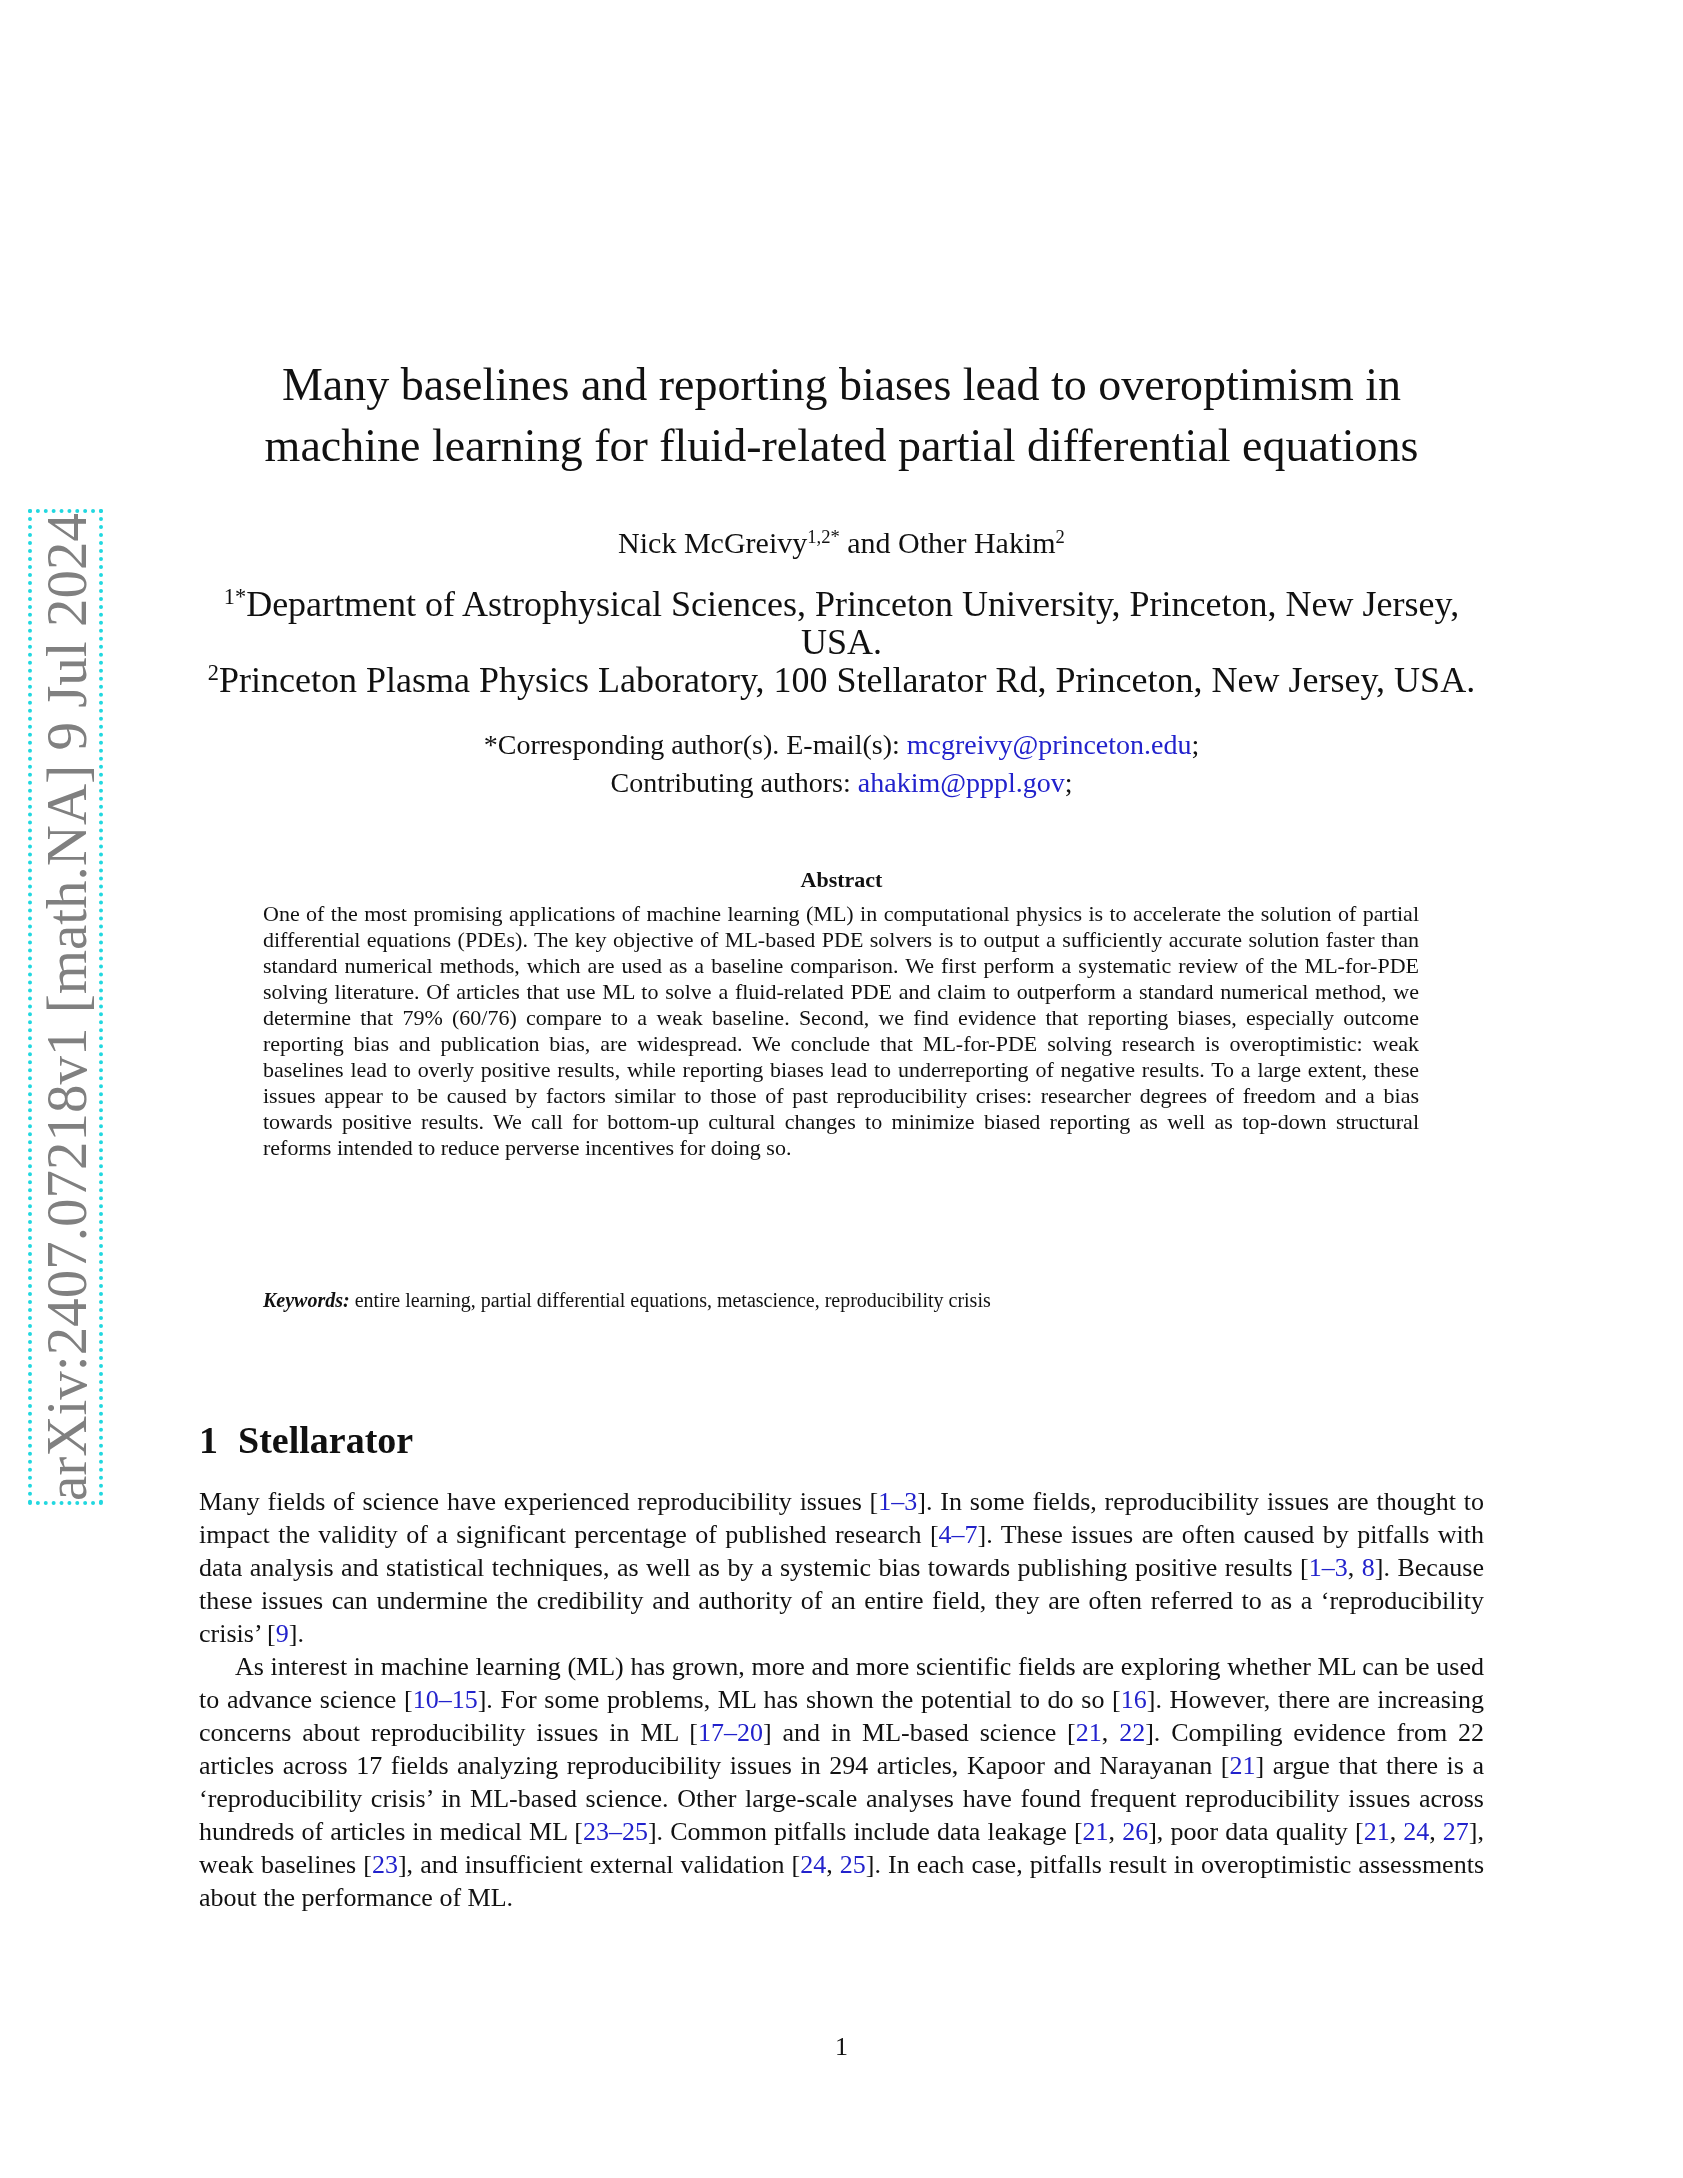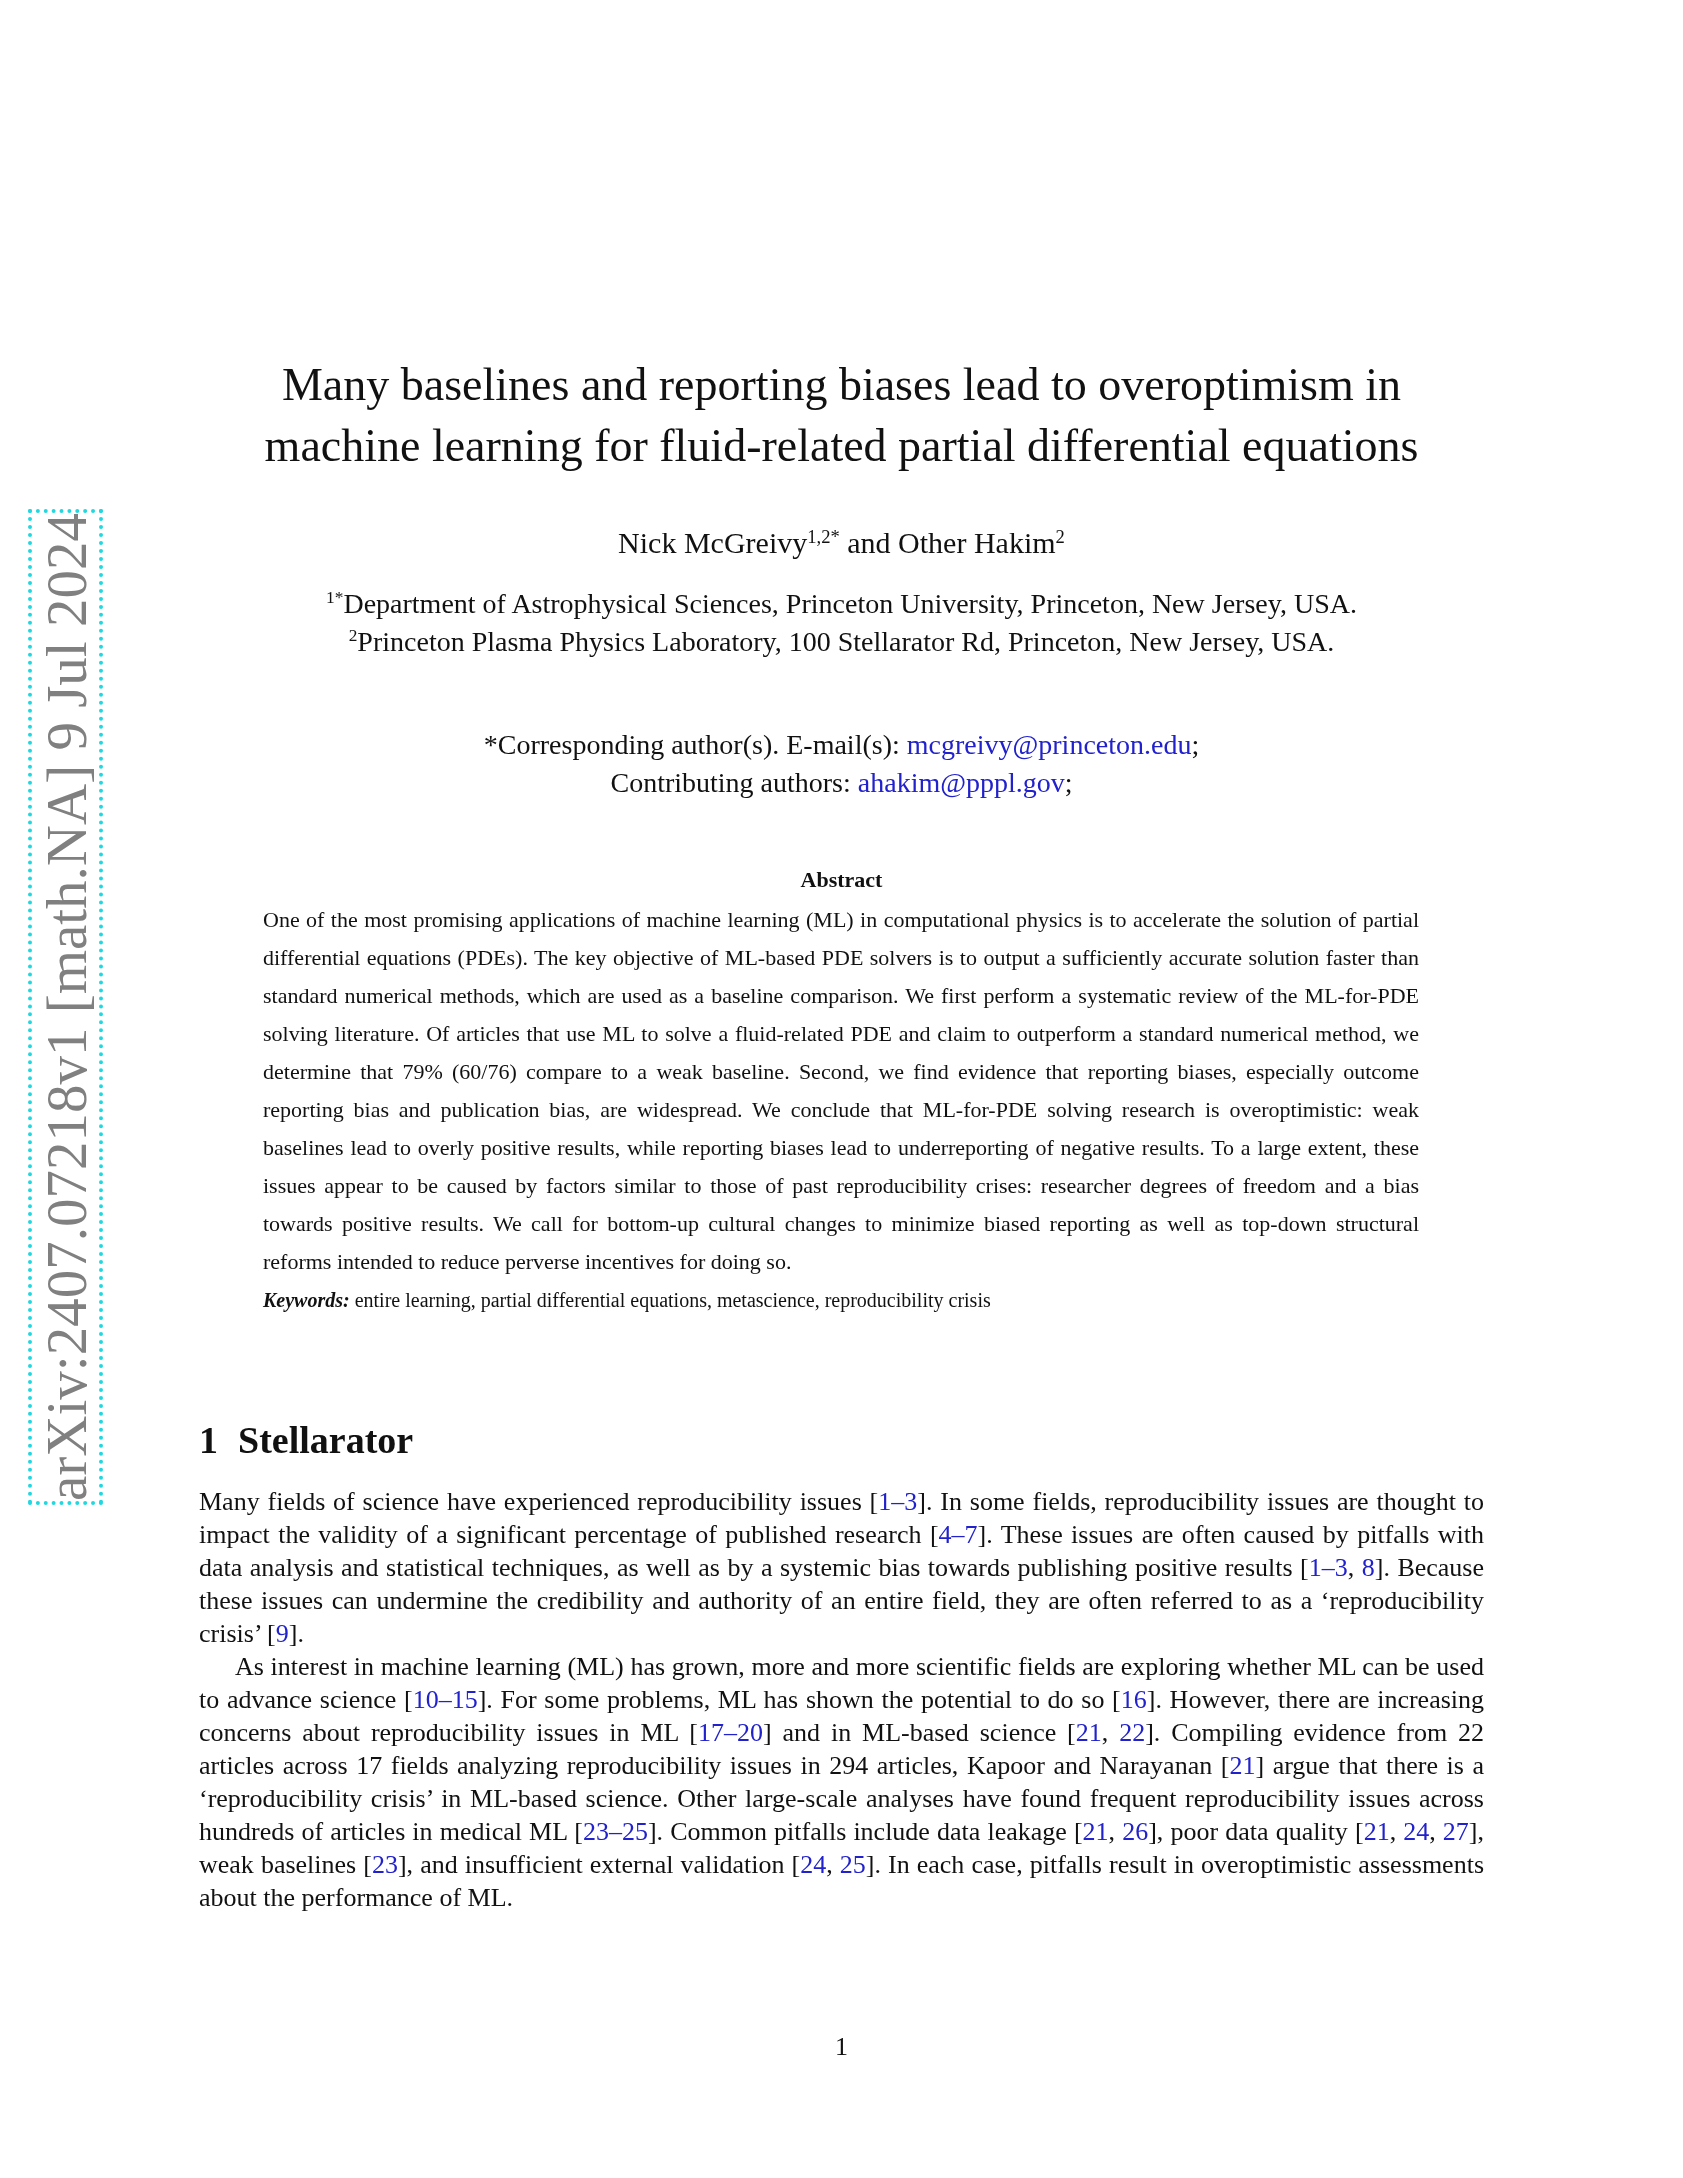--- a/index.html
+++ b/index.html
@@ -15,31 +15,31 @@
       position: absolute; left: 50%; top: 50%;
       transform: translate(-50%, -50%) rotate(-90deg);
       white-space: nowrap; font-family: "Liberation Serif", serif;
       font-size: 57px; color: #808080; letter-spacing: 0px;
     }
     .center { position: absolute; left: 198px; width: 1287px; text-align: center; }
     .title {
       top: 354px; font-family: "Liberation Serif", serif; font-size: 46px; line-height: 61px; color: #111;
     }
     .authors { top: 526px; font-family: "Liberation Serif", serif; font-size: 30px; }
-    .affils { top: 585px; font-family: "Liberation Serif", serif; font-size: 28px; line-height: 38px; }
+    .affils { top: 585px; font-family: "Liberation Serif", serif; font-size: 36px; line-height: 38px; }
     .corr { top: 726px; font-family: "Liberation Serif", serif; font-size: 28px; line-height: 38px; }
     sup { font-size: 62%; vertical-align: 0.55em; line-height: 0; }
     a, .link { color: #2222cc; text-decoration: none; }
     .abstract-head {
       position: absolute; top: 867px; left: 198px; width: 1287px; text-align: center;
       font-family: "Liberation Serif", serif; font-weight: bold; font-size: 22px;
     }
     .abstract {
       position: absolute; top: 901px; left: 263px; width: 1156px;
-      font-family: "Liberation Serif", serif; font-size: 22px; line-height: 38px;
+      font-family: "Liberation Serif", serif; font-size: 22px; line-height: 26px;
       text-align: justify; hyphens: auto;
     }
     .keywords {
       position: absolute; top: 1289px; left: 263px; width: 1156px;
       font-family: "Liberation Serif", serif; font-size: 20px;
     }
     .keywords b { font-weight: bold; font-style: italic; }
     .section-head {
       position: absolute; top: 1418px; left: 199px;
       font-family: "Liberation Serif", serif; font-weight: bold; font-size: 38px;

